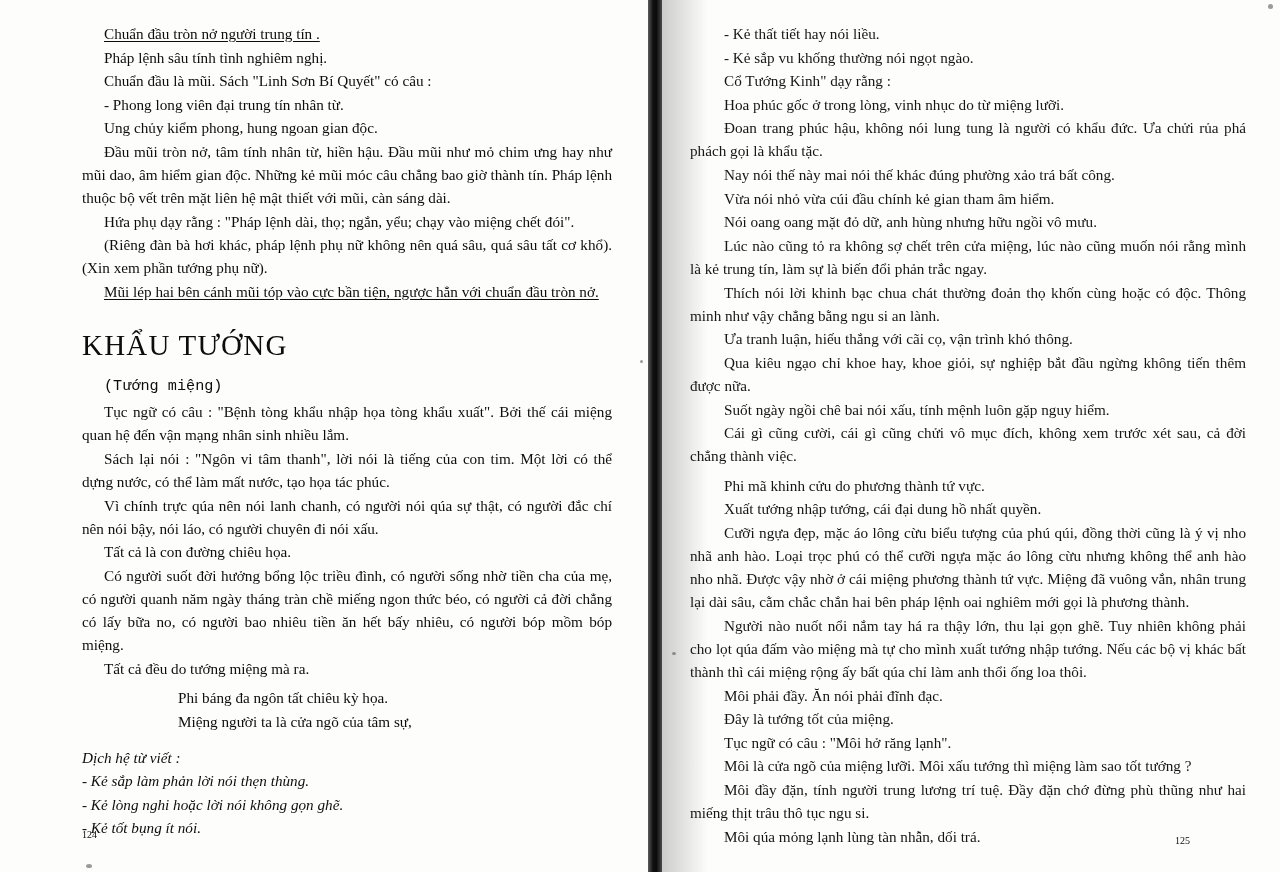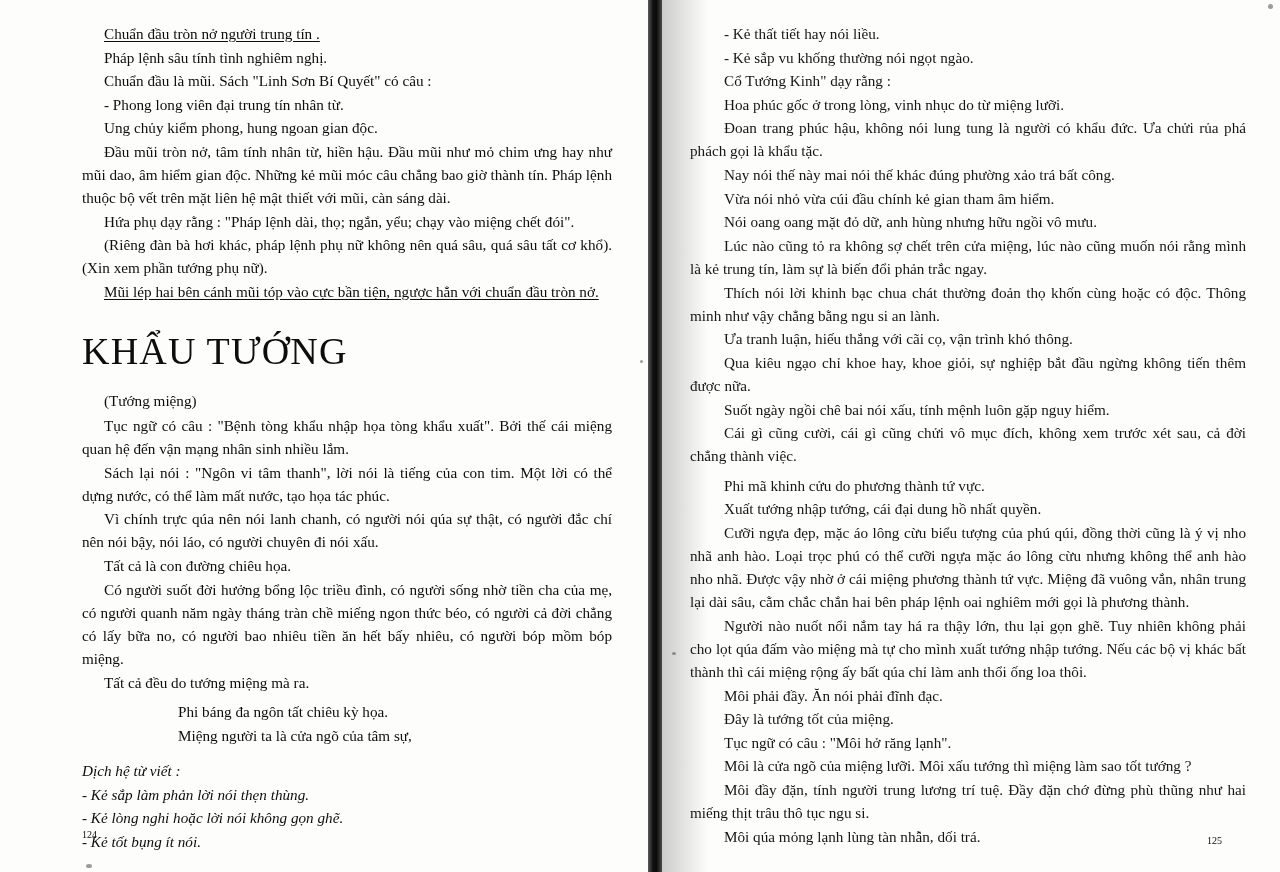--- a/index.html
+++ b/index.html
@@ -24,21 +24,21 @@
     left: 648px;
     width: 14px;
     background: linear-gradient(to right, #5b5b5b 0%, #111111 35%, #0a0a0a 60%, #4a4a4a 100%);
   }
   .page-left, .page-right {
     position: absolute;
     top: 0;
     bottom: 0;
   }
   .page-left  { left: 0px;   width: 568px; }
-  .page-right { left: 662px; width: 564px; padding-left: 32px; }
+  .page-right { left: 662px; width: 564px; }
 
   .col {
     position: absolute;
     top: 22px;
     font-size: 15.2px;
     line-height: 1.52;
   }
   .col-left  { left: 82px;  width: 530px; }
   .col-right { left: 28px;  width: 556px; }
 
@@ -48,27 +48,27 @@
     text-justify: inter-word;
   }
   p.ind { text-indent: 22px; }
   p.ind2 { text-indent: 34px; }
   p.noind { text-indent: 0; font-style: italic; }
   p.center-ish { text-indent: 96px; text-align: left; }
 
   .u { text-decoration: underline; text-underline-offset: 2px; }
 
   h2.section {
-    font-size: 38px;
+    font-size: 29px;
     letter-spacing: 1.2px;
     font-weight: normal;
     margin: 20px 0 8px 0;
     font-family: "Liberation Serif", serif;
   }
-  .sub { text-indent: 22px; margin-bottom: 2px; }
+  .sub { text-indent: 22px; margin-bottom: 2px; font-family: Liberation Mono, monospace; }
 
   .pnum {
     position: absolute;
     font-size: 10px;
   }
   .pnum-left  { left: 82px;  bottom: 32px; }
   .pnum-right { right: 36px; bottom: 26px; }
 
   
   .fade-left-edge {

